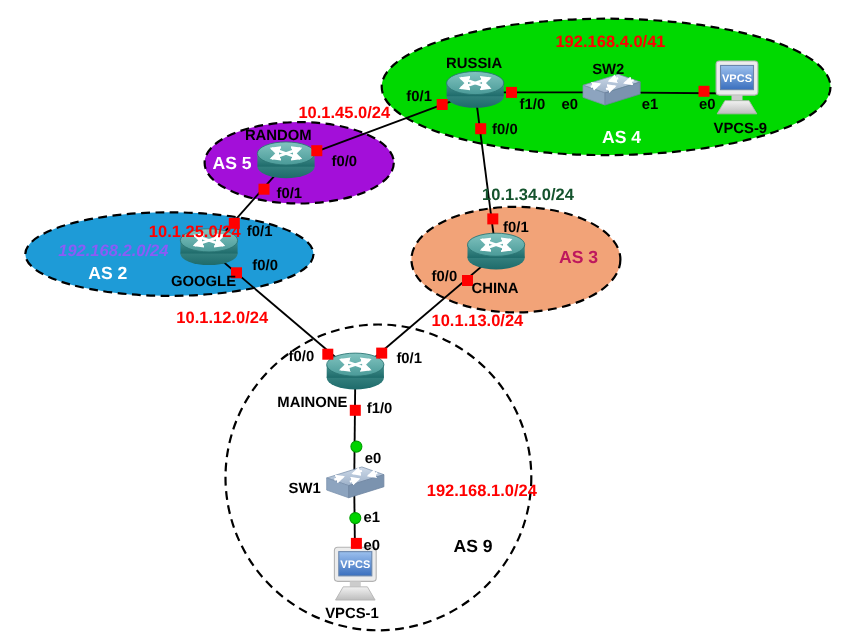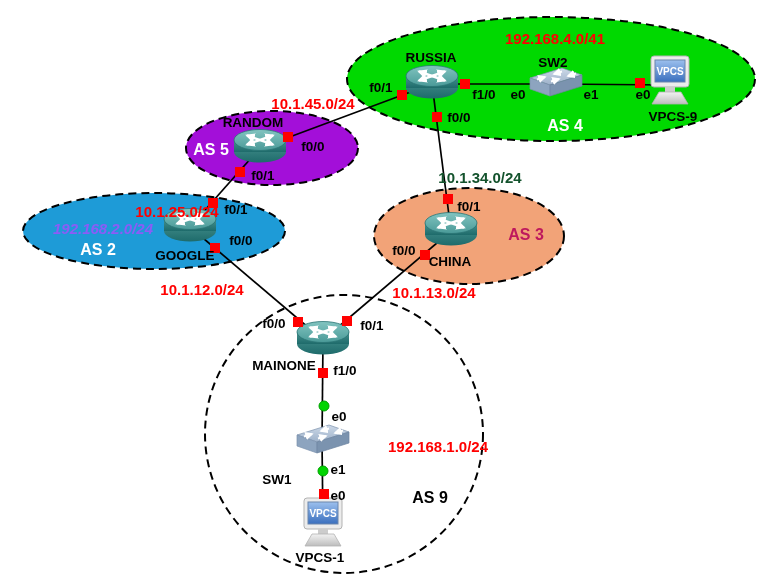--- a/index.html
+++ b/index.html
@@ -244,21 +244,21 @@
       <div class="lbl net" style="left: 480px; top: 177px; color: #14532d;">10.1.34.0/24</div>
       <div class="lbl net" style="left: 202px; top: 289px; color: rgb(255, 0, 0);">10.1.12.0/24</div>
       <div class="lbl net" style="left: 434px; top: 292px; color: rgb(255, 0, 0);">10.1.13.0/24</div>
       <div class="lbl net" style="left: 417px; top: 446px; color: rgb(255, 0, 0); margin-left: 21px;">192.168.1.0/24</div>
       <div class="lbl dev" style="left: 431px; top: 58px; color: rgb(0, 0, 0);">RUSSIA</div>
       <div class="lbl dev" style="left: 253px; top: 123px; color: rgb(0, 0, 0);">RANDOM</div>
       <div class="lbl dev" style="left: 185px; top: 256px; color: rgb(0, 0, 0);">GOOGLE</div>
       <div class="lbl dev" style="left: 450px; top: 262px; color: rgb(0, 0, 0);">CHINA</div>
       <div class="lbl dev" style="left: 284px; top: 366px; color: rgb(0, 0, 0);">MAINONE</div>
       <div class="lbl dev" style="left: 553px; top: 63px; color: rgb(0, 0, 0);">SW2</div>
-      <div class="lbl dev" style="left: 277px; top: 444px; color: rgb(0, 0, 0); margin-top: 36px;">SW1</div>
+      <div class="lbl dev" style="left: 277px; top: 444px; color: rgb(0, 0, 0);">SW1</div>
       <div class="lbl dev" style="left: 673px; top: 117px; color: rgb(0, 0, 0);">VPCS-9</div>
       <div class="lbl dev" style="left: 320px; top: 558px; color: rgb(0, 0, 0);">VPCS-1</div>
       <div class="lbl iface" style="left: 381px; top: 88px; color: rgb(0, 0, 0);">f0/1</div>
       <div class="lbl iface" style="left: 484px; top: 95px; color: rgb(0, 0, 0);">f1/0</div>
       <div class="lbl iface" style="left: 518px; top: 95px; color: rgb(0, 0, 0);">e0</div>
       <div class="lbl iface" style="left: 591px; top: 95px; color: rgb(0, 0, 0);">e1</div>
       <div class="lbl iface" style="left: 643px; top: 95px; color: rgb(0, 0, 0);">e0</div>
       <div class="lbl iface" style="left: 459px; top: 118px; color: rgb(0, 0, 0);">f0/0</div>
       <div class="lbl iface" style="left: 313px; top: 147px; color: rgb(0, 0, 0);">f0/0</div>
       <div class="lbl iface" style="left: 263px; top: 176px; color: rgb(0, 0, 0);">f0/1</div>

